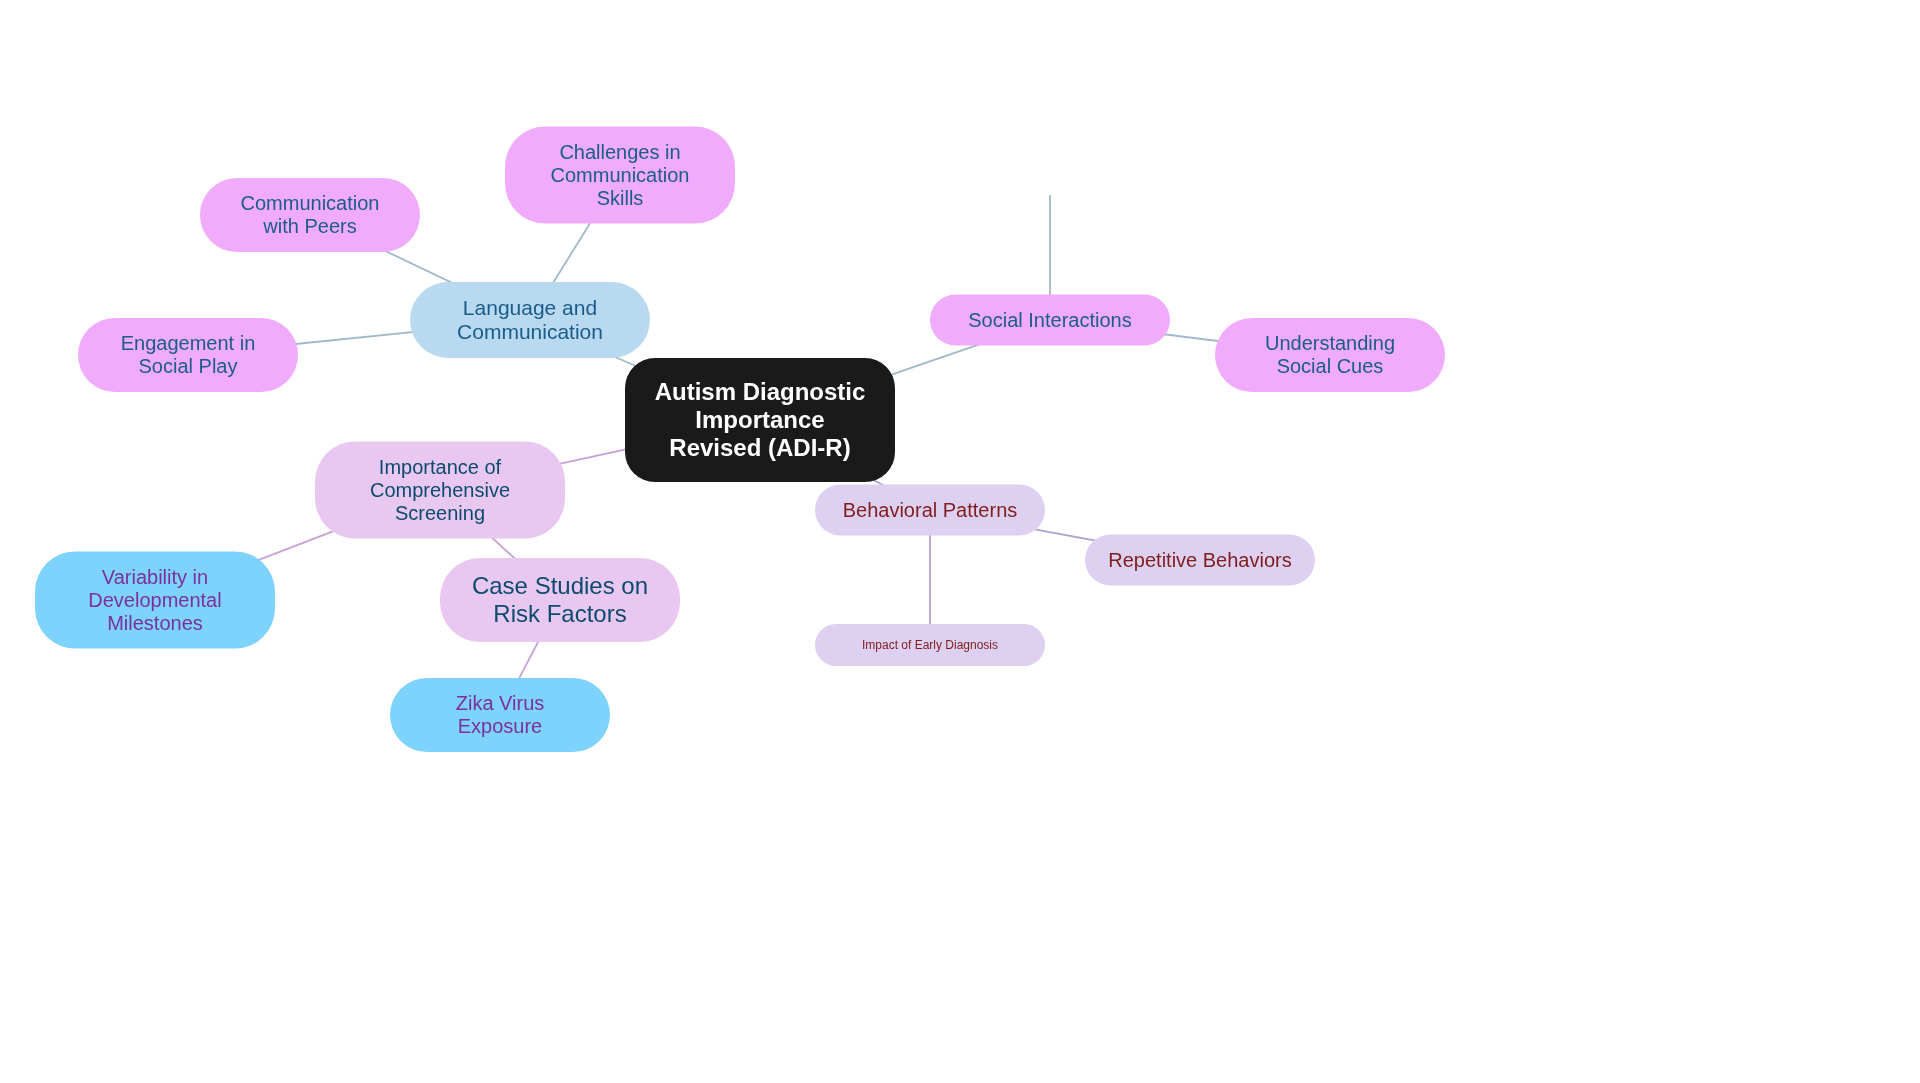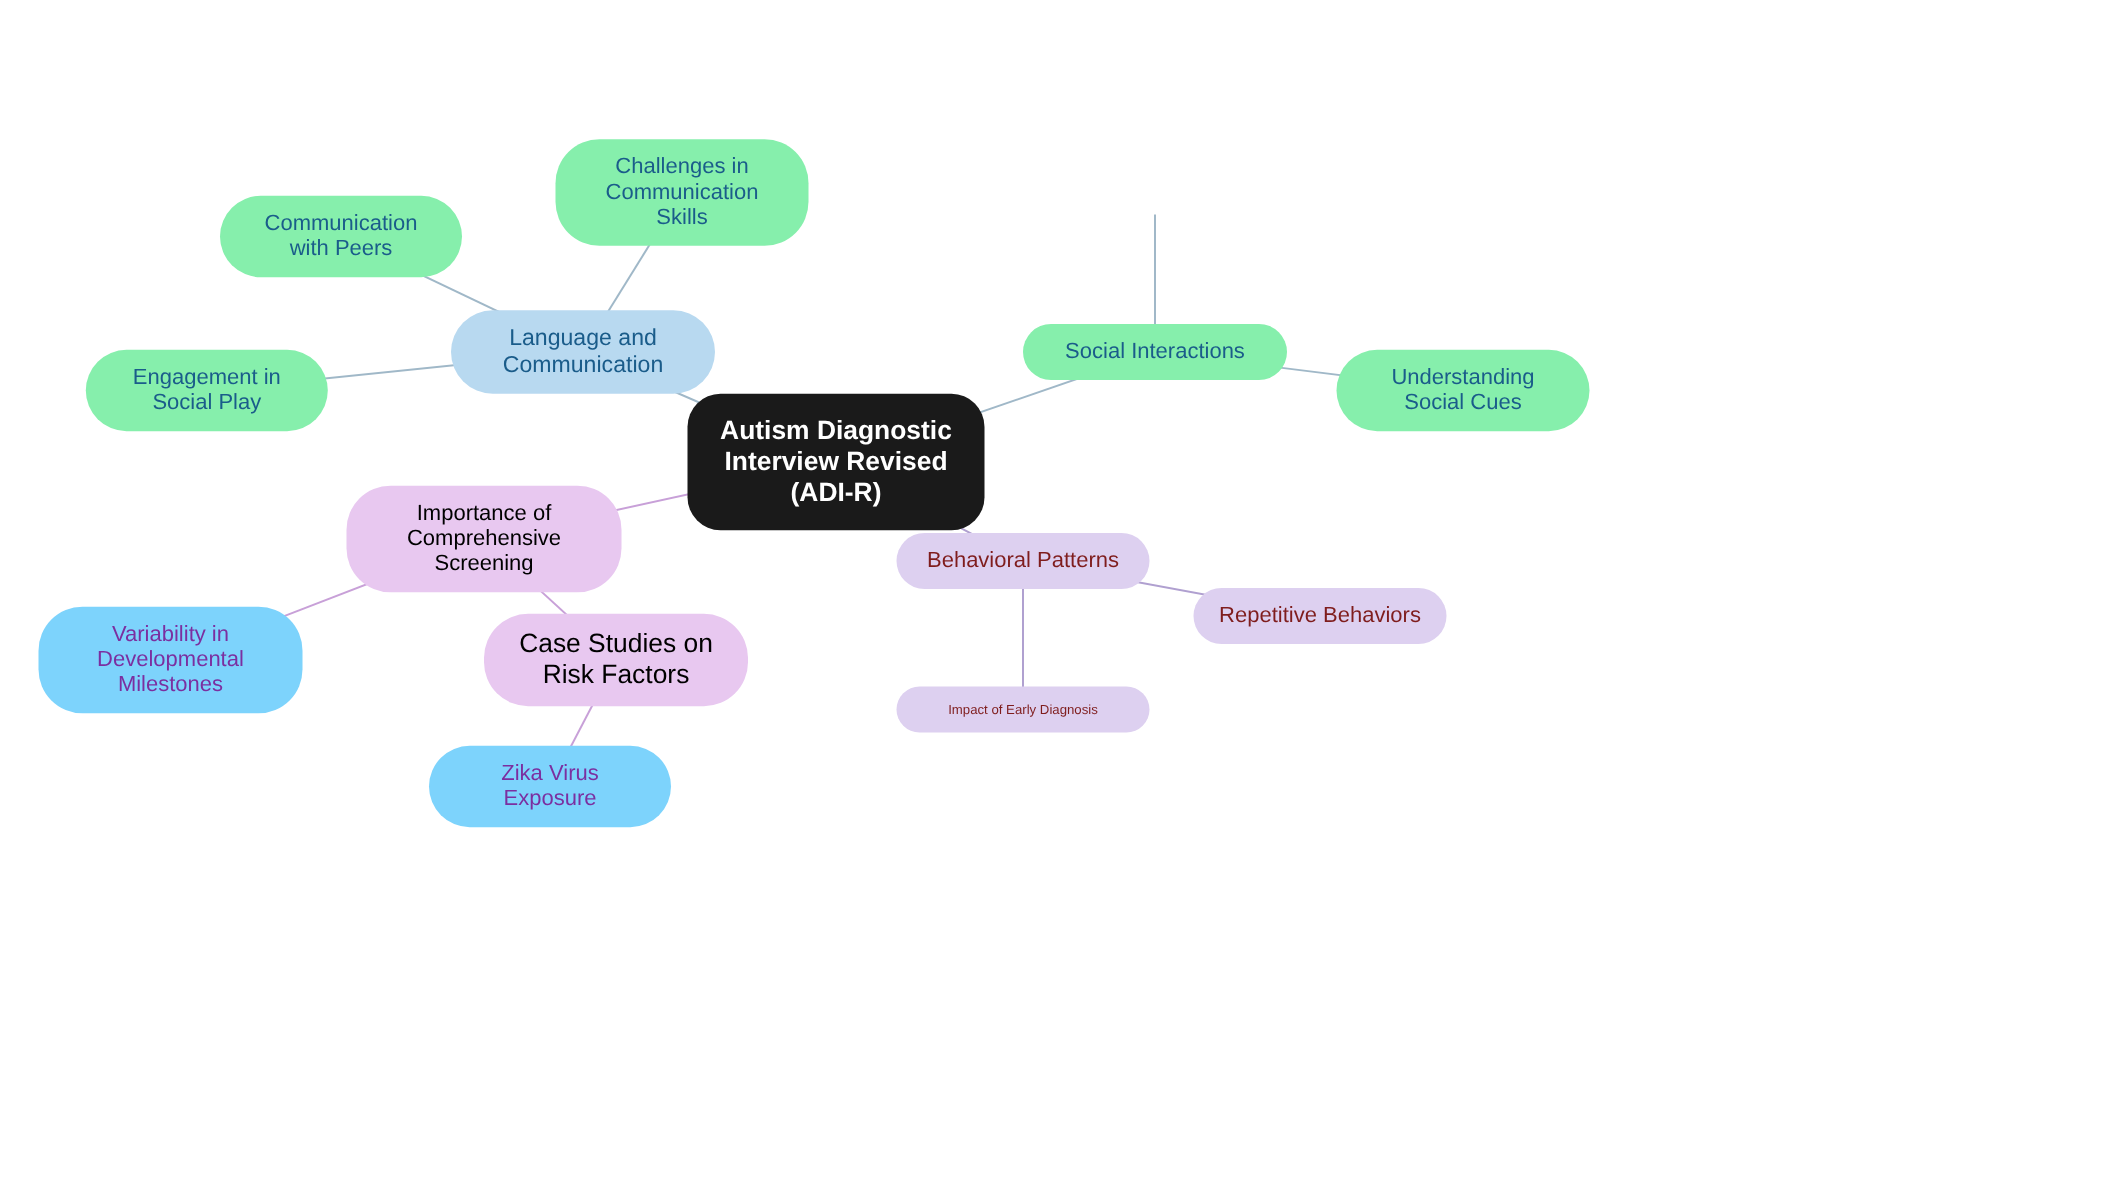--- a/index.html
+++ b/index.html
@@ -44,27 +44,27 @@
       border-radius: 30px;
       width: 260px;
       padding: 20px 28px;
     }
     .node-blue {
       background: #b8d9f0;
       color: #1a5c8a;
       border: none;
     }
     .node-blue-light {
-      background: #86efac;
+      background: #f0abfc;
       color: #1a5c8a;
       border: none;
     }
     .node-purple {
       background: #e8c8f0;
-      color: #000000;
+      color: #0c4a6e;
       border: none;
     }
     .node-purple-light {
       background: #7dd3fc;
       color: #7b2fa0;
       border: none;
     }
     .node-lavender {
       background: #ddd0f0;
       color: #7f1d1d;
@@ -84,21 +84,21 @@
       <line x1="1050" y1="320" x2="1050" y2="195" stroke="#a0b8c8" stroke-width="1.8"></line>
       <line x1="1050" y1="320" x2="1330" y2="355" stroke="#a0b8c8" stroke-width="1.8"></line>
       <line x1="760" y1="420" x2="440" y2="490" stroke="#c8a0d8" stroke-width="1.8"></line>
       <line x1="440" y1="490" x2="155" y2="600" stroke="#c8a0d8" stroke-width="1.8"></line>
       <line x1="440" y1="490" x2="560" y2="600" stroke="#c8a0d8" stroke-width="1.8"></line>
       <line x1="560" y1="600" x2="500" y2="715" stroke="#c8a0d8" stroke-width="1.8"></line>
       <line x1="760" y1="420" x2="930" y2="510" stroke="#b0a0d0" stroke-width="1.8"></line>
       <line x1="930" y1="510" x2="1200" y2="560" stroke="#b0a0d0" stroke-width="1.8"></line>
       <line x1="930" y1="510" x2="930" y2="645" stroke="#b0a0d0" stroke-width="1.8"></line>
     </svg>
-<div class="node node-center" style="left: 760px; top: 420px; width: 270px;">Autism Diagnostic Interview
+<div class="node node-center" style="left: 760px; top: 420px; width: 270px;">Autism Diagnostic Importance
 Revised (ADI-R)</div>
     <div class="node node-blue-light" style="left: 310px; top: 215px; width: 220px; font-size: 20px;">Communication
 with Peers</div>
     <div class="node node-blue" style="left: 530px; top: 320px; width: 240px; font-size: 21px;">Language and
 Communication</div>
     <div class="node node-blue-light" style="left: 620px; top: 175px; width: 230px; font-size: 20px;">Challenges in
 Communication Skills</div>
     <div class="node node-blue-light" style="left: 188px; top: 355px; width: 220px; font-size: 20px;">Engagement in
 Social Play</div>
     <div class="node node-blue-light" style="left: 1050px; top: 320px; width: 240px; font-size: 20px;">Social Interactions</div>

